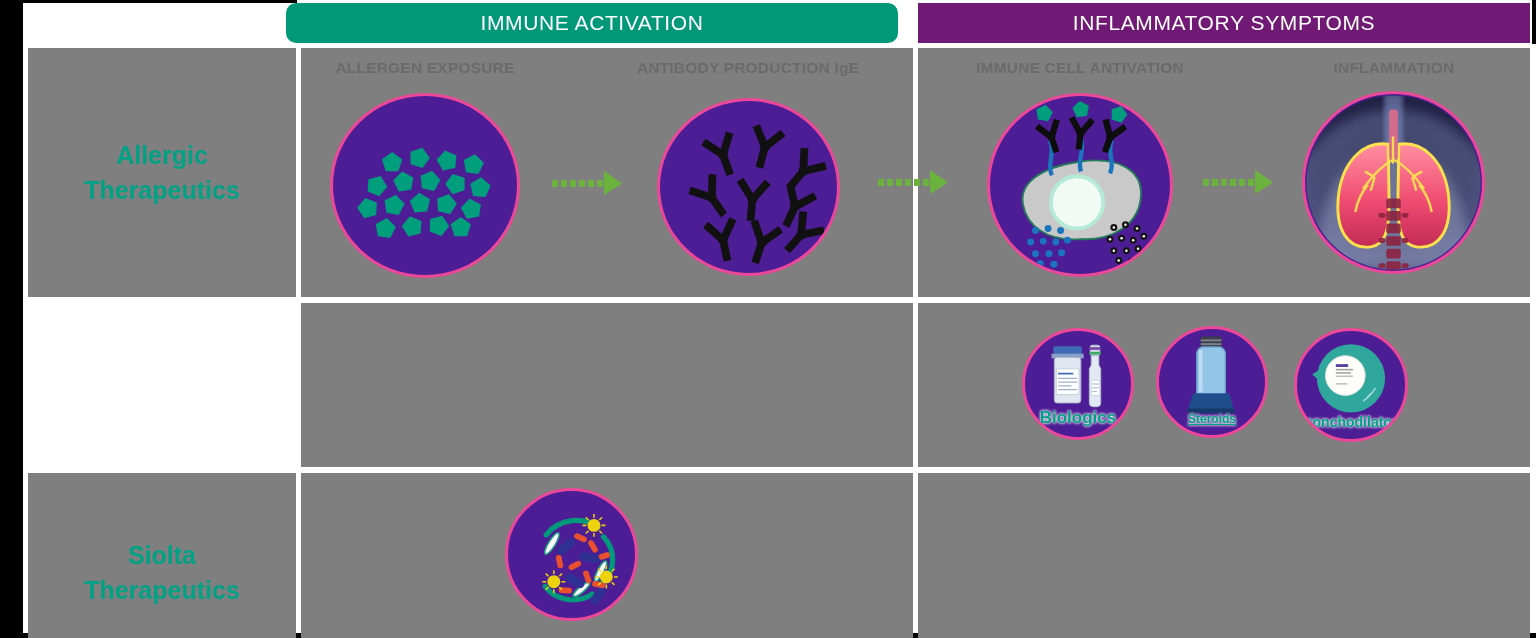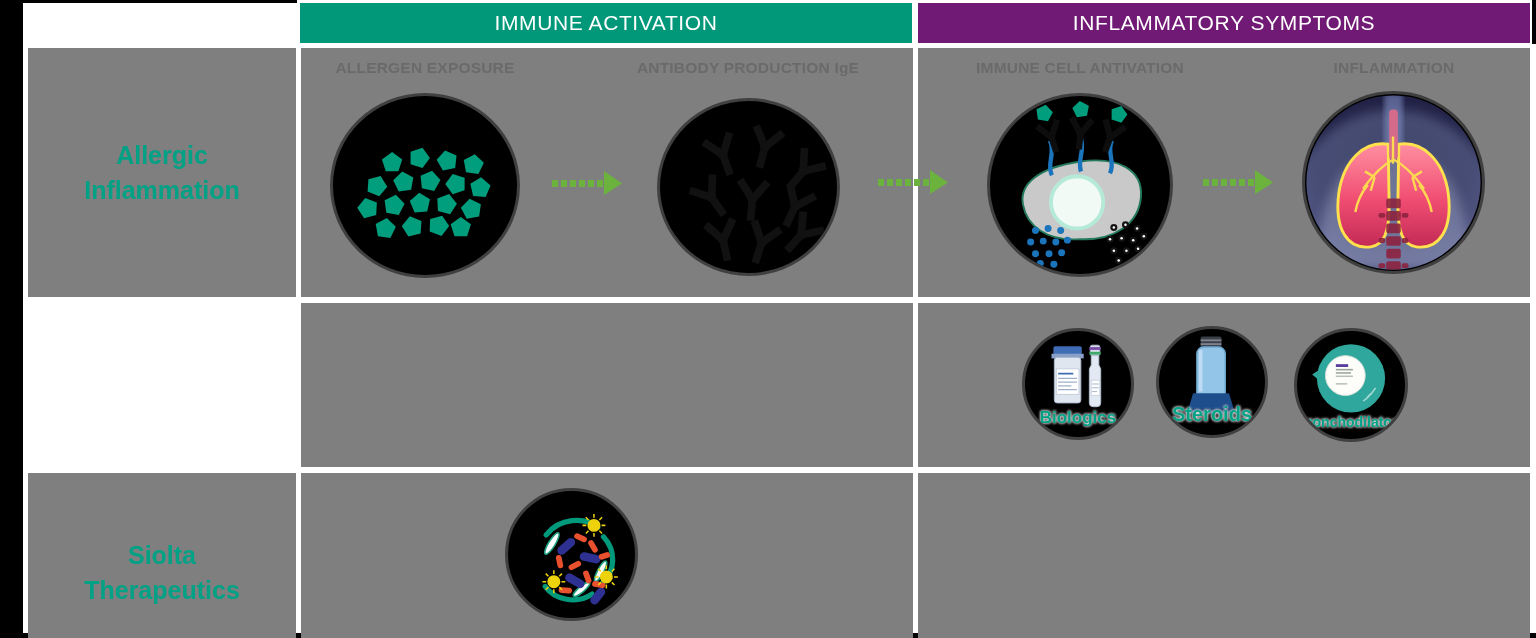--- a/index.html
+++ b/index.html
@@ -8,36 +8,36 @@
     font-family:"Liberation Sans", sans-serif;
   }
   
   .frame-left{position:absolute;left:0;top:2px;width:23px;height:636px;background:#000;}
   .frame-bottom{position:absolute;left:0;top:633px;width:1536px;height:5px;background:#000;}
   .frame-topline{position:absolute;left:0;top:0;width:297px;height:3px;background:#000;}
   .frame-topright{position:absolute;left:1532px;top:0;width:4px;height:44px;background:#000;}
   
   .hdr{position:absolute;top:3px;height:40px;display:flex;align-items:center;justify-content:center;
        color:#fff;font-size:21px;letter-spacing:.6px;font-weight:500;}
-  .hdr.teal{left:300px;width:612px;background:#009879;}
+  .hdr.teal{left:286px;width:612px;background:#009879;border-radius:10px;}
   .hdr.yellow{left:918px;width:612px;background:#701a75;}
   
   .cell{position:absolute;background:#7F7F7F;}
   .c-label{left:28px;width:268px;}
   .c-mid{left:301px;width:612px;}
   .c-right{left:918px;width:612px;}
   .r1{top:48px;height:249px;}
   .r2{top:303px;height:164px;}
   .r3{top:473px;height:200px;}
   .rowlabel{display:flex;align-items:center;justify-content:center;text-align:center;
     color:#00A185;font-weight:700;font-size:25px;line-height:1.4;white-space:pre-line;}
   .stage{position:absolute;top:59px;height:20px;text-align:center;color:#6A6A6A;
     font-weight:700;font-size:15.5px;letter-spacing:.2px;}
   
-  .circ{position:absolute;background:#000000;border:3px solid #404040;border-radius:50%;
+  .circ{position:absolute;background:#4c1d95;border:3px solid #ec4899;border-radius:50%;
         box-sizing:border-box;overflow:hidden;}
   .circ svg{position:absolute;left:0;top:0;width:100%;height:100%;}
   .med-label{position:absolute;left:0;bottom:9px;width:100%;text-align:center;color:#00A185;
     font-weight:700;text-shadow:0 0 3px #fff,0 0 3px #fff;}
   .arrow{position:absolute;}
 </style>
 </head>
 <body>
 
 <div class="canvas">
@@ -48,21 +48,21 @@
   <div class="frame-topright"></div>
 
   <div class="hdr teal">
     <span>IMMUNE ACTIVATION</span>
   </div>
   <div class="hdr yellow">
     <span>INFLAMMATORY SYMPTOMS</span>
   </div>
 
   <div class="cell c-label r1 rowlabel">Allergic
-Inflammation</div>
+Therapeutics</div>
   <div class="cell c-mid r1"></div>
   <div class="cell c-right r1"></div>
 
   <div class="cell c-mid r2"></div>
   <div class="cell c-right r2"></div>
 
   <div class="cell c-label r3 rowlabel">Siolta
 Therapeutics</div>
   <div class="cell c-mid r3"></div>
   <div class="cell c-right r3"></div>
@@ -326,21 +326,21 @@
       <g>
         <rect x="44" y="8" width="22" height="12" rx="2" fill="#3a3f4a"></rect>
         <rect x="44" y="11" width="22" height="2" fill="#7d828c"></rect>
         <rect x="44" y="15" width="22" height="2" fill="#7d828c"></rect>
         <path d="M40,26 a7,7 0 0 1 7,-7 h16 a7,7 0 0 1 7,7 v44 h-30 z" fill="#93c5e8" stroke="#6da6cf" stroke-width="1.5"></path>
         <path d="M44,22 v44" stroke="#c8e2f5" stroke-width="4" opacity="0.8"></path>
         <path d="M36,68 L74,68 L80,88 L30,88 Z" fill="#1f4e8c"></path>
         <rect x="30" y="84" width="50" height="5" rx="2" fill="#16396a"></rect>
       </g>
     </svg>
-    <div class="med-label" style="font-size:20px;">Steroids</div>
+    <div class="med-label" style="font-size:12px;text-decoration:underline;">Steroids</div>
   </div>
 
   <div class="circ" style="left:1294px;top:328px;width:114px;height:114px;">
     <svg viewBox="0 0 114 114">
       <g>
         <circle cx="57" cy="50" r="36" fill="#2fa79c"></circle>
         <path d="M57,14 a36,36 0 0 1 0,72 a29,29 0 0 0 0,-72 z" fill="#1e8a80" opacity="0.85"></path>
         <path d="M22,42 l-6,4 6,5 z" fill="#2fa79c"></path>
         <circle cx="51" cy="47" r="21" fill="#fdfdfa" stroke="#d9e0d8" stroke-width="1"></circle>
         <g>

